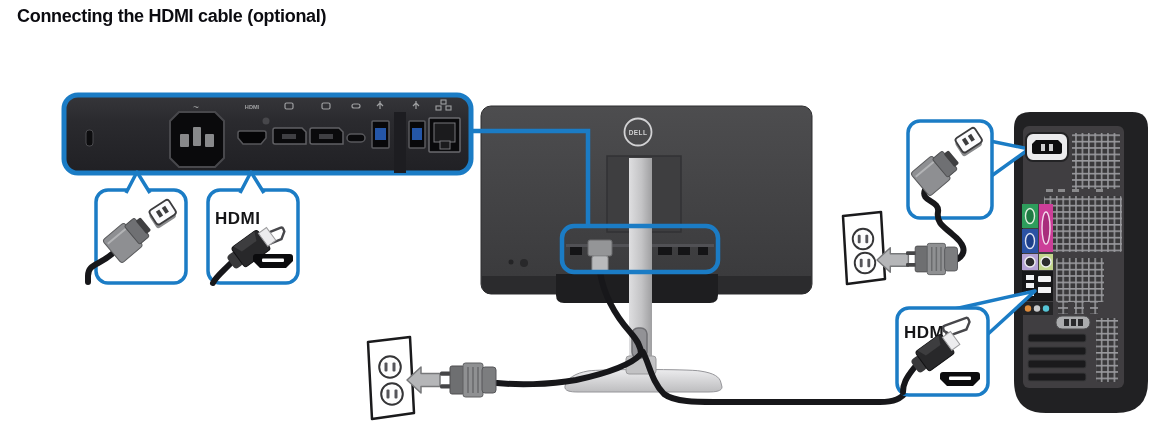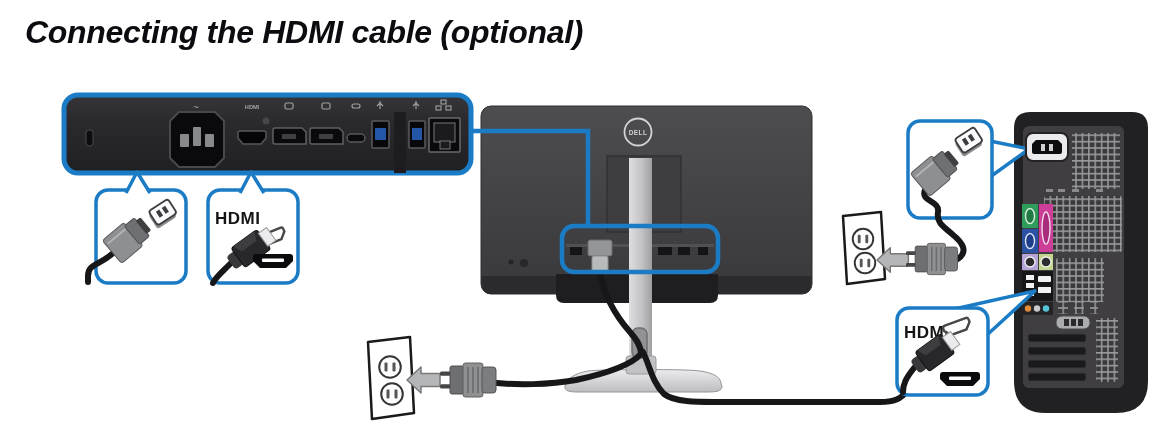--- a/index.html
+++ b/index.html
@@ -1,19 +1,19 @@
 <!DOCTYPE html>
 <html><head>
 <meta charset="utf-8">
 <style>
   html,body{margin:0;padding:0;background:#ffffff;}
   #stage{position:relative;width:1151px;height:432px;background:#fff;overflow:hidden;
          font-family:"Liberation Sans",sans-serif;}
-  #page-title{position:absolute;left:17px;top:6px;margin:8px;font-size:32px;font-weight:bold;
-              color:#0b0b10;letter-spacing:-0.3px;font-family:"Liberation Sans",sans-serif;font-style:italic;}
+  #page-title{position:absolute;left:17px;top:6px;margin:0;font-size:18px;font-weight:bold;
+              color:#0b0b10;letter-spacing:-0.3px;font-family:"Liberation Sans",sans-serif;}
   #diagram{position:absolute;left:0;top:0;}
   svg text{font-family:"Liberation Sans",sans-serif;}
 </style>
 </head>
 <body>
 
 <div id="stage">
   <h1 id="page-title">Connecting the HDMI cable (optional)</h1>
 
   <svg id="diagram" width="1151" height="432" viewBox="0 0 1151 432">

